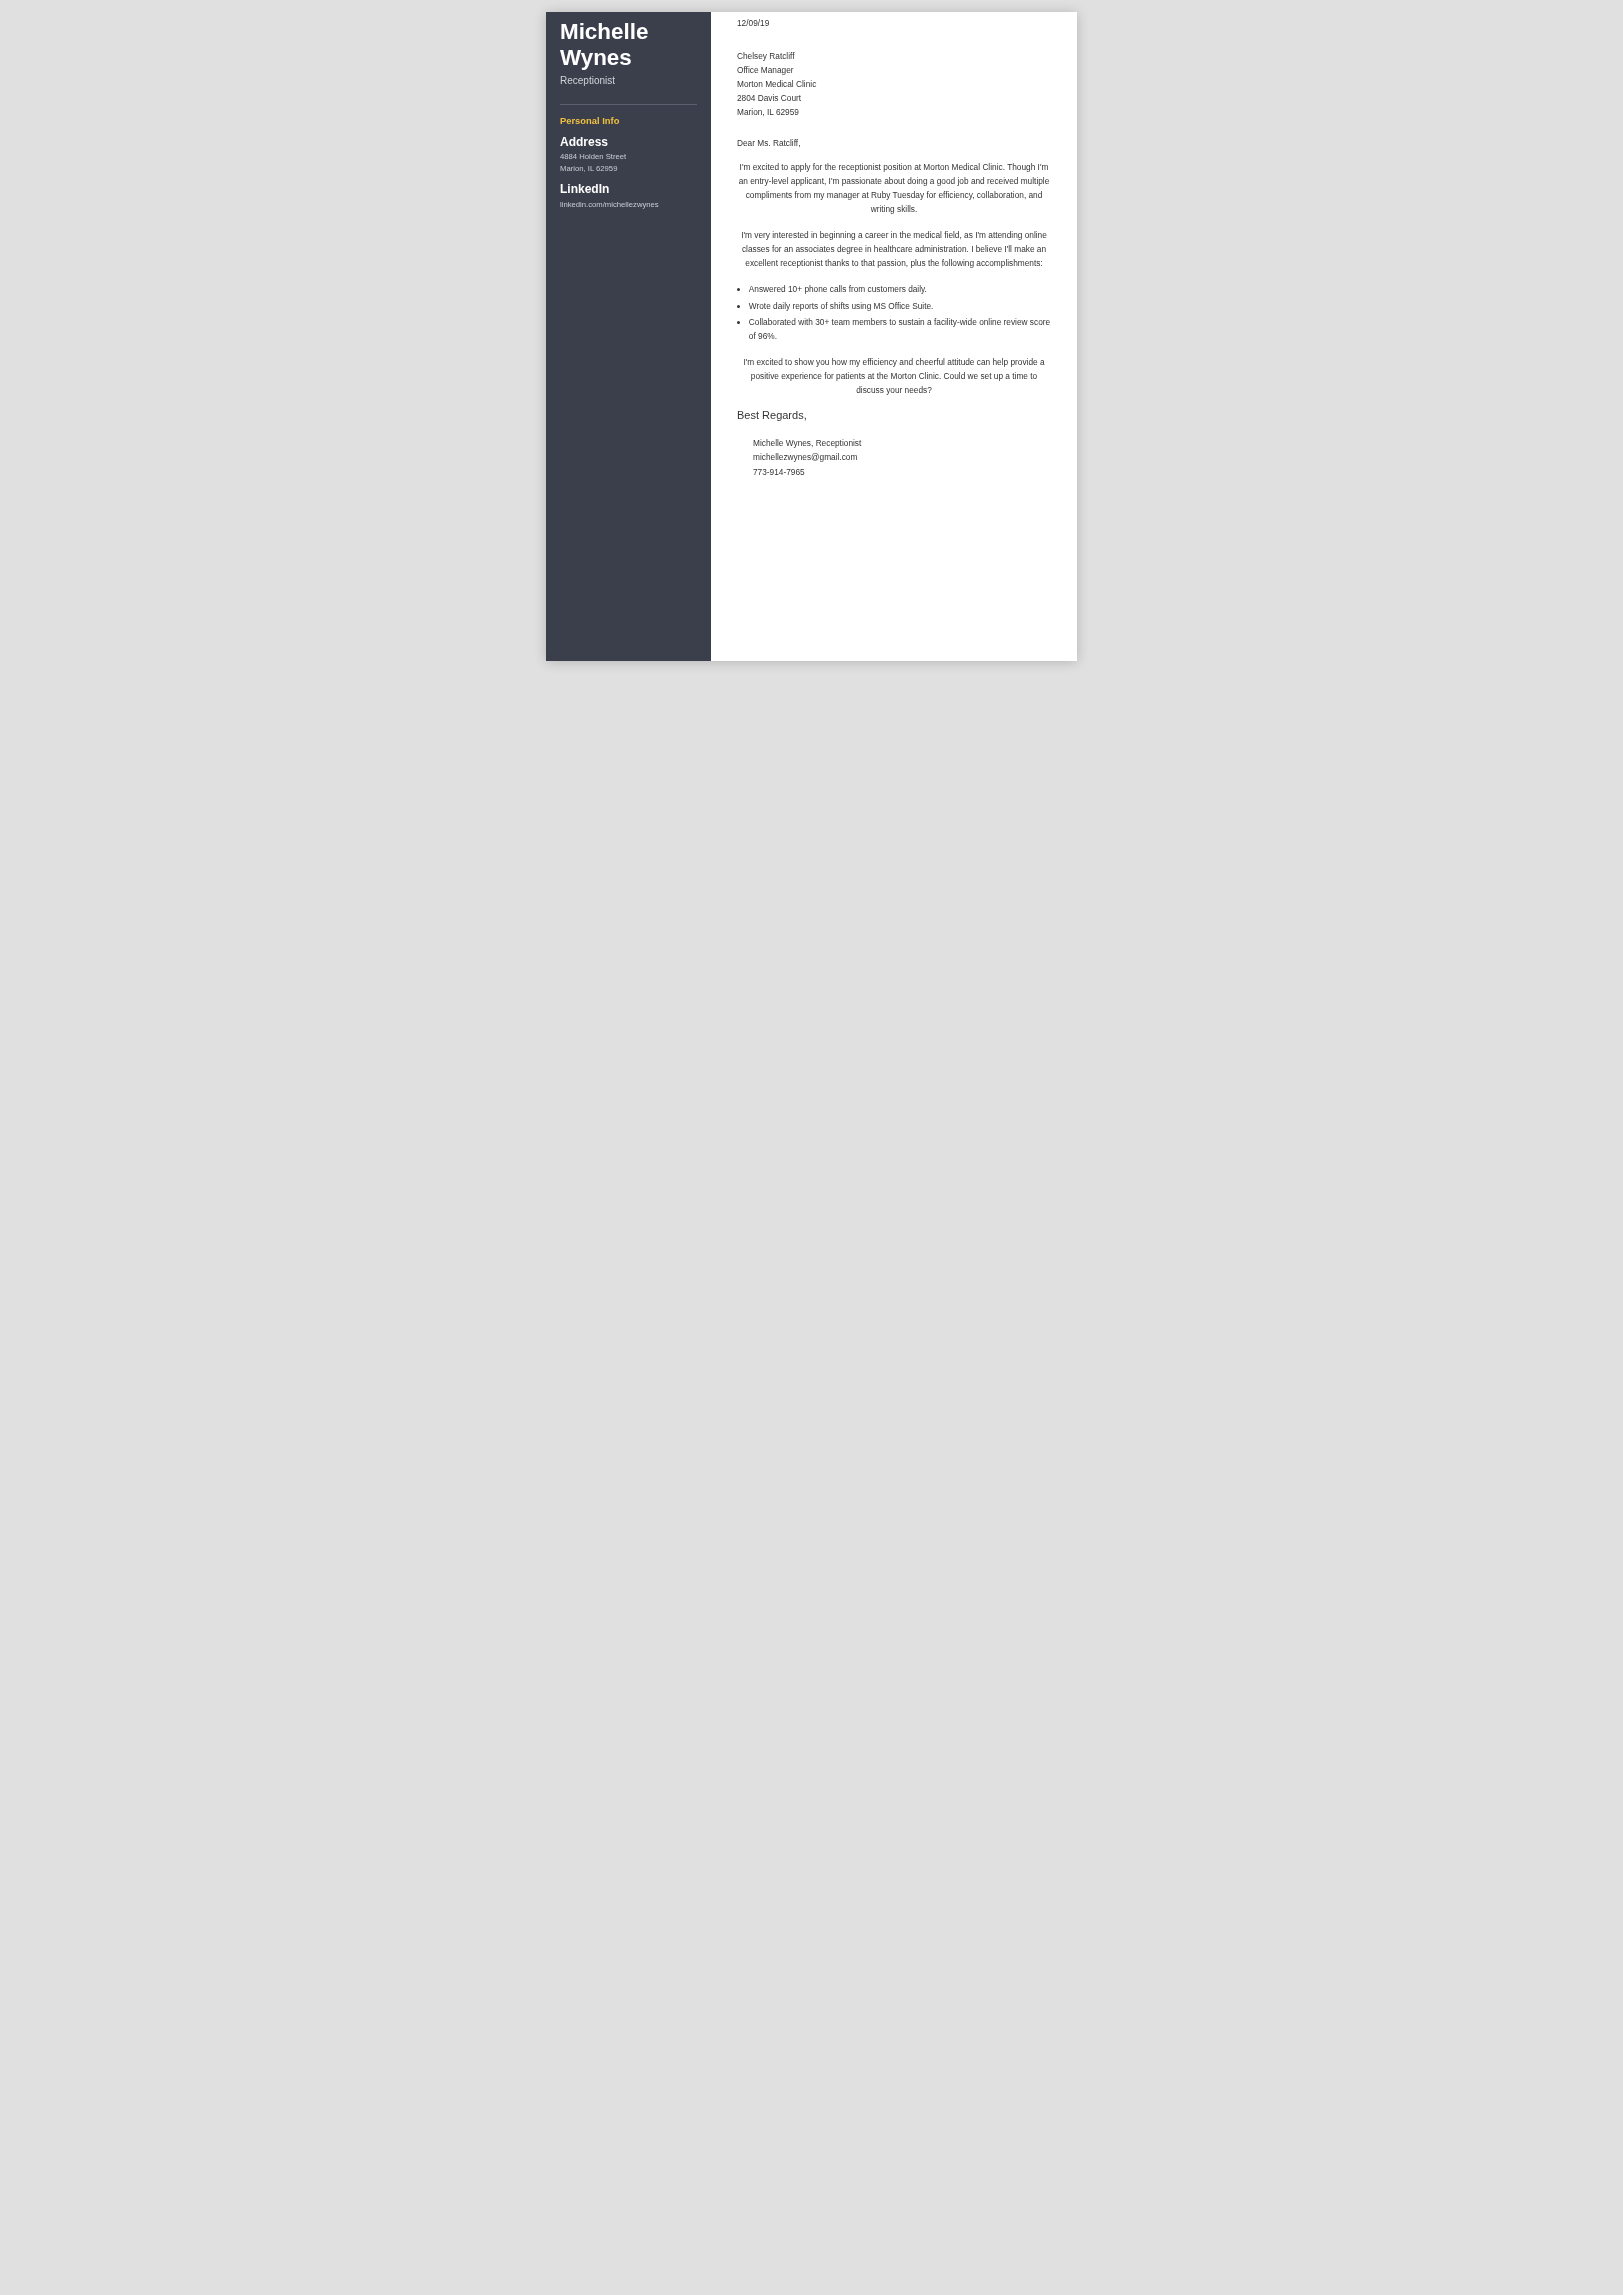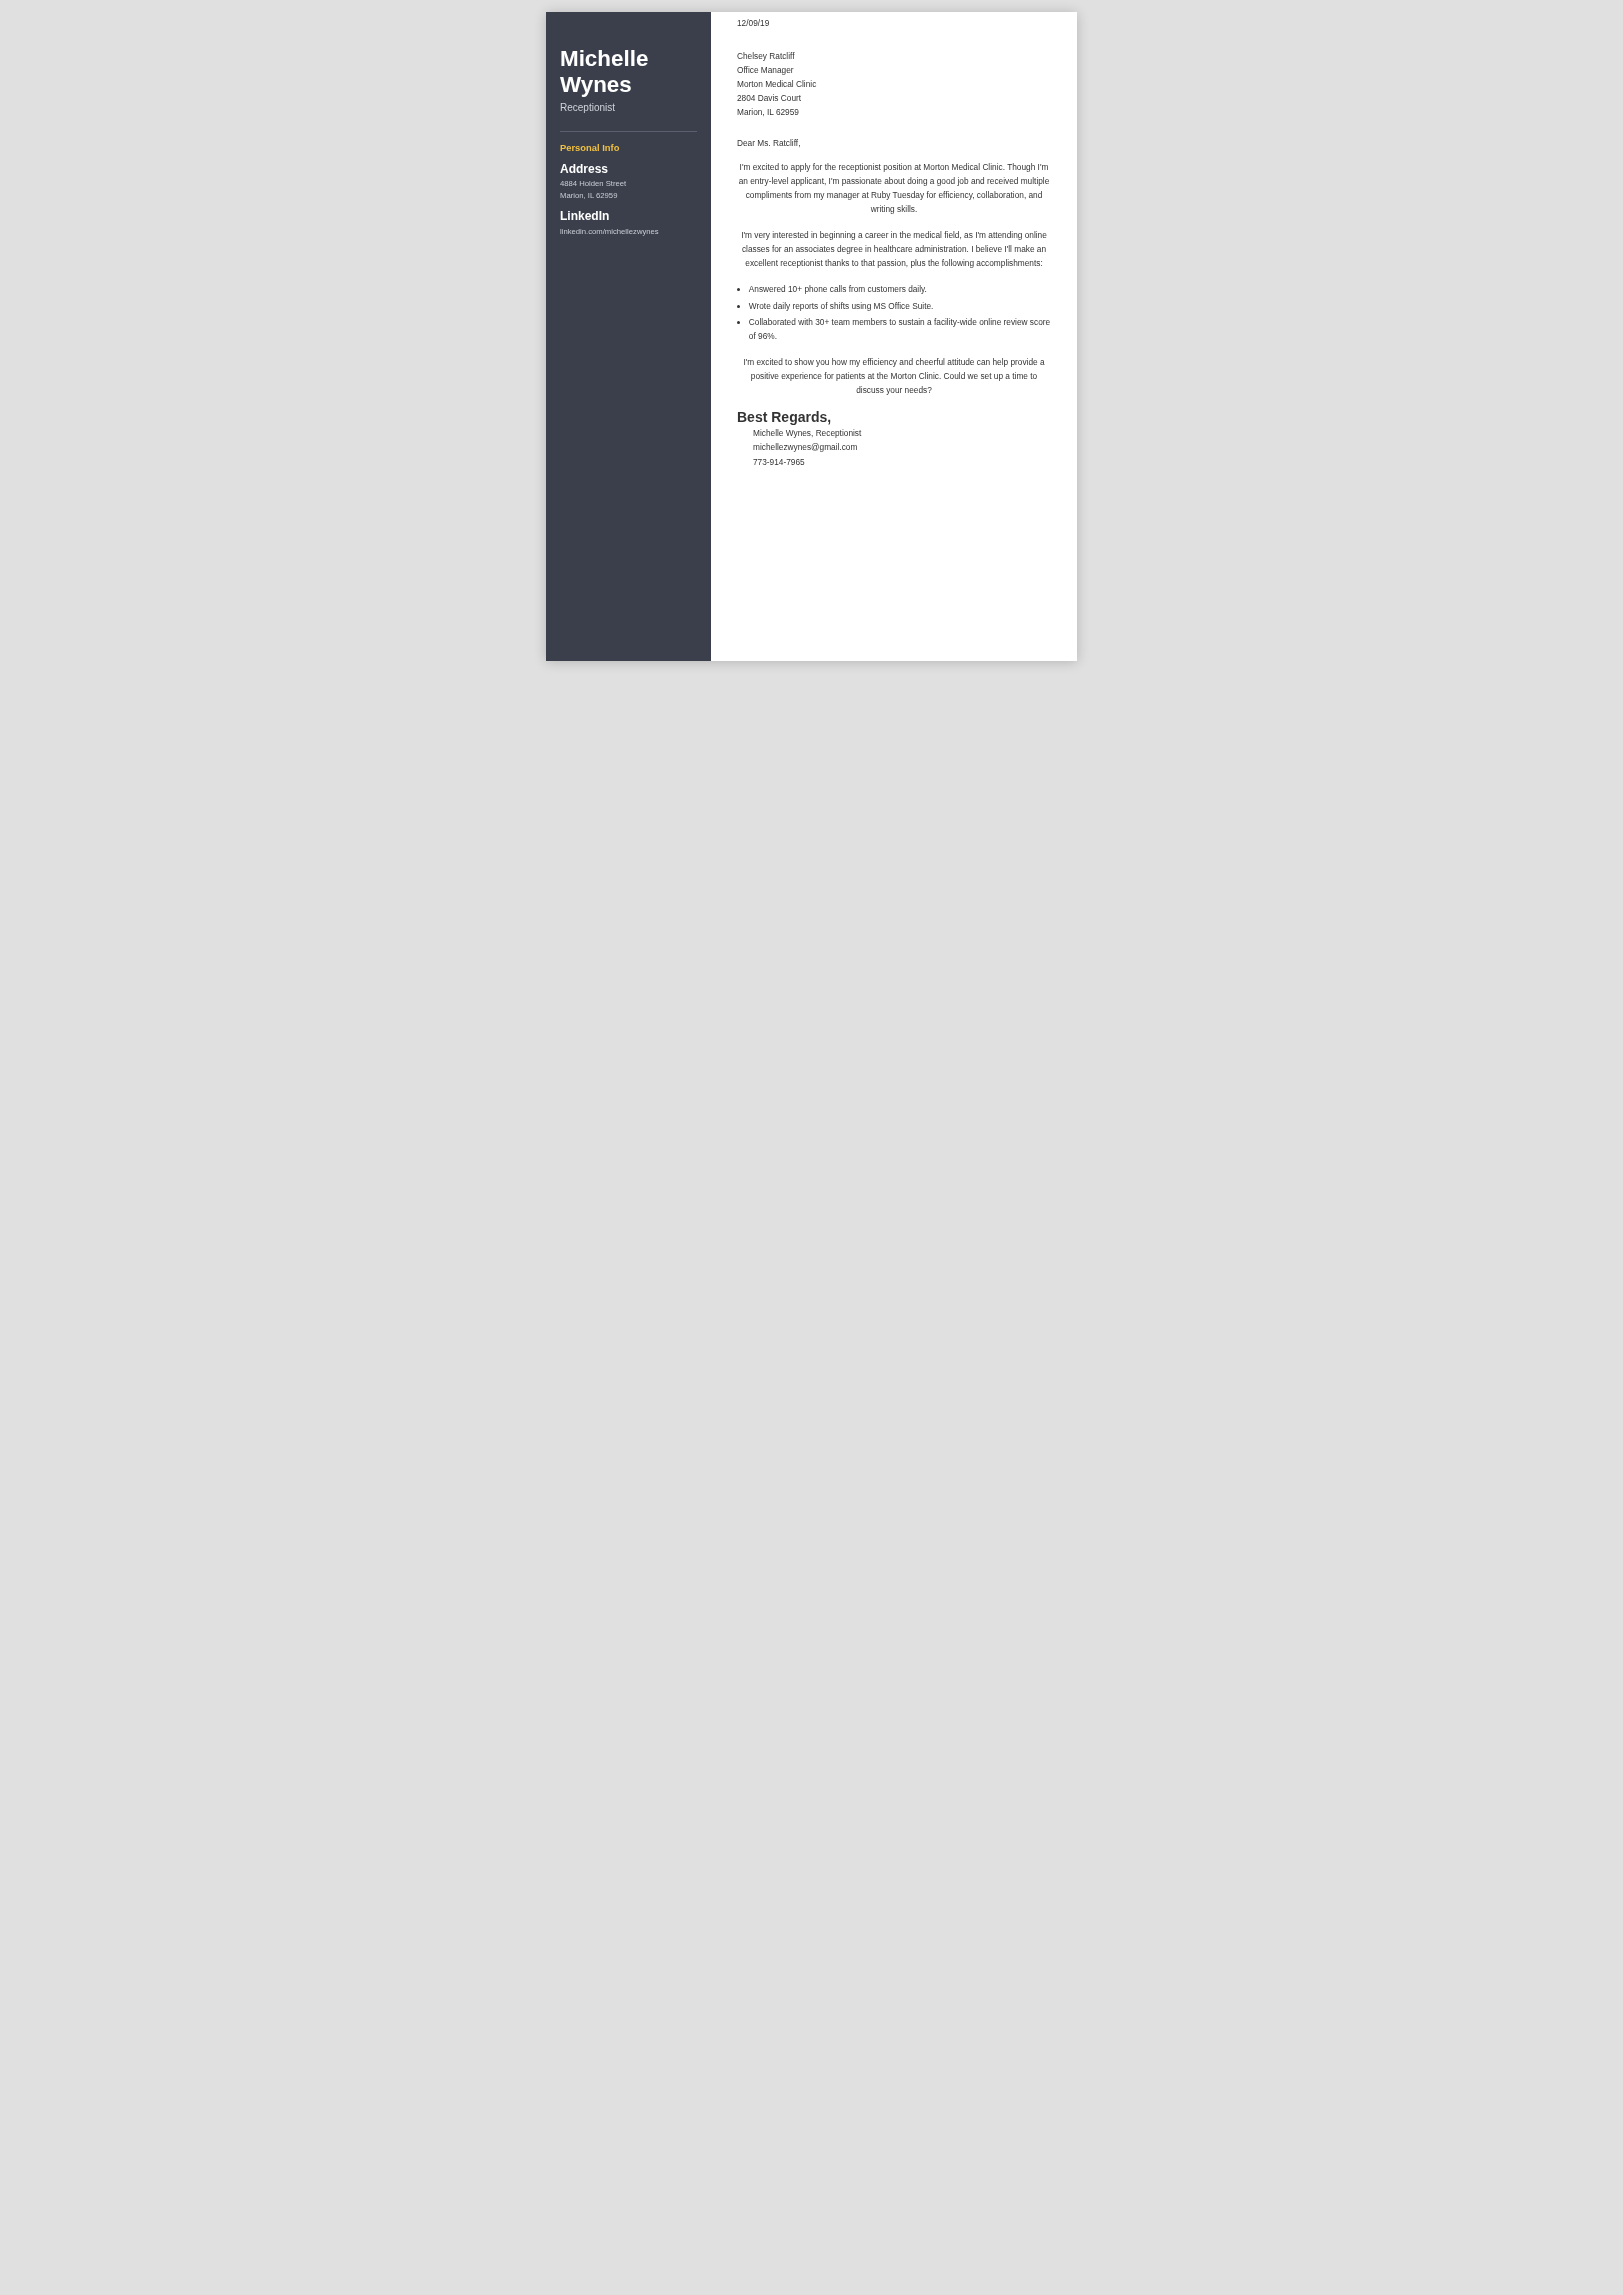--- a/index.html
+++ b/index.html
@@ -24,21 +24,21 @@
       min-height: 649px;
       background: #fff;
       box-shadow: 0 1.2px 11.8px rgba(0,0,0,0.2);
     }
 
     .sidebar {
       width: 165px;
       min-width: 165px;
       background: #3a3f4b;
       color: #fff;
-      padding: 34px 14px;
+      padding: 7px 14px;
     }
 
     .sidebar-name {
       font-size: 22.4px;
       font-weight: 700;
       line-height: 1.15;
       margin-bottom: 4.7px;
       font-family: Arial, sans-serif;
     }
 
@@ -123,25 +123,24 @@
 
     .bullet-list li {
       font-size: 8.3px;
       color: #333;
       line-height: 1.7;
       margin-bottom: 2.4px;
       list-style-type: disc;
     }
 
     .closing {
-      font-size: 14px;
-      color: #333;
-      margin-bottom: 1px;
-      font-family: Arial, sans-serif;
-      font-weight: bold;
+      font-size: 11px;
+      color: #333;
+      margin-bottom: 15px;
+      font-family: Arial, sans-serif;
     }
 
     .signature-block {
       font-family: Liberation Sans, sans-serif;
       margin-left: 16px;
     }
 
     .signature-line {
       font-size: 8.3px;
       color: #333;

